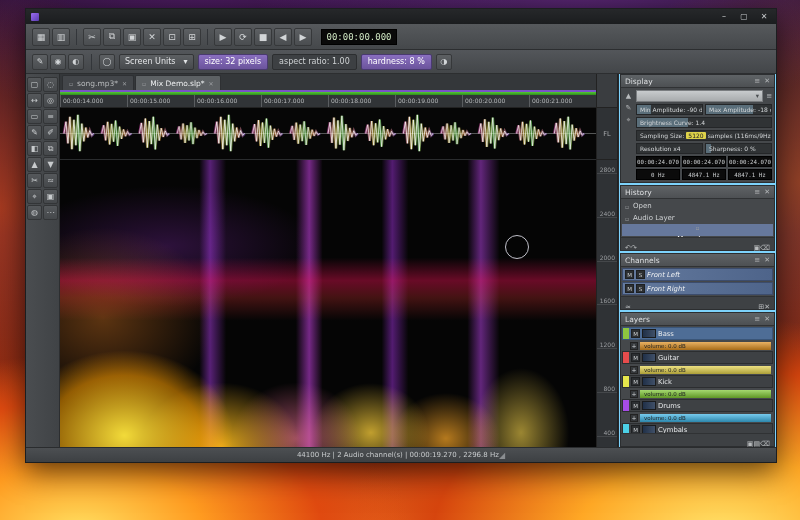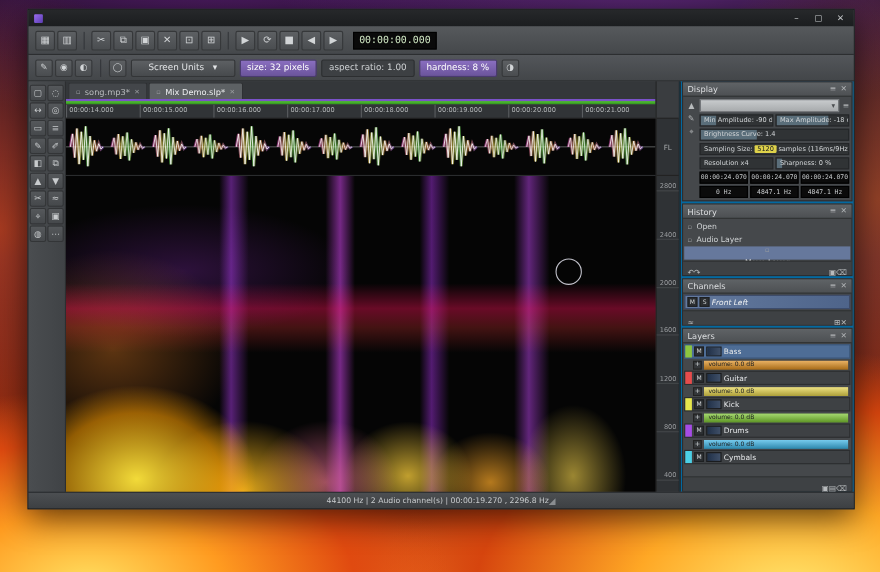--- a/index.html
+++ b/index.html
@@ -33,21 +33,21 @@
     color:#d2d5d7; font-size:9px; display:flex; align-items:center; justify-content:center; }
   .tb-sep { width:1px; height:16px; background:#33363a; margin:0 3px; }
   .time-box { width:76px; height:16px; background:#0a0a0a; border:1px solid #000; color:#cfe6c2;
     font-family:"DejaVu Sans Mono",monospace; font-size:9px; display:flex; align-items:center; justify-content:center; margin-left:6px; }
 
   .toolbar2 { height:24px; background:linear-gradient(#53565a,#434649); border-bottom:1px solid #2c2e30;
     display:flex; align-items:center; padding:0 6px; gap:4px; font-size:8px; color:#d5d8da; flex:none; }
   .tb2-btn { width:16px; height:16px; background:linear-gradient(#5d6063,#4a4d50); border:1px solid #36383a; border-radius:2px;
     color:#d2d5d7; font-size:8px; display:flex; align-items:center; justify-content:center; }
   .dropdown { height:16px; background:linear-gradient(#5d6063,#474a4d); border:1px solid #333537; border-radius:2px;
-    padding:0 15px; display:flex; align-items:center; gap:8px; font-size:8px; color:#e2e4e6; }
+    padding:0 5px; display:flex; align-items:center; gap:8px; font-size:8px; color:#e2e4e6; }
   .chip { height:16px; border-radius:2px; padding:0 6px; font-size:8px; display:flex; align-items:center; white-space:nowrap; }
   .chip.purple { background:linear-gradient(#8a6fc0,#6b549c); border:1px solid #4a3a70; color:#fff; }
   .chip.gray { background:#3d4043; border:1px solid #2c2e30; color:#cfd2d4; }
 
   .main { flex:1; display:flex; min-height:0; }
 
   .tools { width:34px; background:linear-gradient(90deg,#4a4d50,#404346); border-right:1px solid #2c2e30;
     display:grid; grid-template-columns:15px 15px; gap:1px; padding:3px 0; align-content:start; justify-content:center; flex:none; }
   .tool-btn { width:15px; height:15px; background:linear-gradient(#55585b,#45484b); border:1px solid #333537; border-radius:2px;
     color:#c8cbcd; font-size:8px; display:flex; align-items:center; justify-content:center; }
@@ -87,21 +87,21 @@
   .brush-cursor { position:absolute; left:83%; top:26%; width:24px; height:24px;
     border:1px solid rgba(225,225,235,.85); border-radius:50%; }
 
   .freqruler { width:22px; background:#2f3235; border-left:1px solid #222; border-right:1px solid #222;
     display:flex; flex-direction:column; flex:none; }
   .fr-top { height:34px; background:#3a3d40; border-bottom:1px solid #222; flex:none; }
   .fr-wf { height:52px; display:flex; align-items:center; justify-content:center; font-size:6.5px; color:#a8abad; border-bottom:1px solid #222; flex:none; }
   .fr-ticks { flex:1; display:flex; flex-direction:column; justify-content:space-between; padding:6px 0 10px 0; }
   .fr-tick { font-size:6px; color:#9a9da0; text-align:right; padding-right:2px; border-bottom:1px solid #44474a; }
 
-  .rightpanel { width:158px; background:#0369a1; border-left:1px solid #26282a; display:flex; flex-direction:column; gap:2px; padding:0 1px; flex:none; }
+  .rightpanel { width:158px; background:#7dd3fc; border-left:1px solid #26282a; display:flex; flex-direction:column; gap:2px; padding:0 1px; flex:none; }
   .panel { background:#45484b; border:1px solid #2c2e30; display:flex; flex-direction:column; min-height:0; }
   .panel.grow { flex:1; }
   .panel-header { height:13px; background:linear-gradient(#5f6366,#4d5053); display:flex; align-items:center; padding:0 4px; gap:4px; border-bottom:1px solid #303234; flex:none; }
   .panel-title { flex:1; font-size:7.5px; color:#dcdee0; }
   .hdr-icon { font-size:7px; color:#b2b5b7; }
 
   .display-body { display:flex; padding:2px; gap:2px; }
   .disp-left { width:11px; display:flex; flex-direction:column; gap:4px; align-items:center; padding-top:2px; }
   .mini-icon { font-size:7px; color:#b8bbbd; }
   .disp-main { flex:1; display:flex; flex-direction:column; gap:2px; min-width:0; }
@@ -418,20 +418,25 @@
             <span class="hdr-icon">≡</span>
             <span class="hdr-icon">✕</span>
           </div>
           <div class="chan-list">
 
           <div class="chan-row">
               <span class="ms-btn">M</span>
               <span class="ms-btn">S</span>
               <span class="chan-name">Front Left</span>
             </div>
+              <div class="chan-row">
+              <span class="ms-btn">M</span>
+              <span class="ms-btn">S</span>
+              <span class="chan-name">Front Right</span>
+            </div>
             </div>
           <div class="panel-footer">
             <span class="f-group"><span class="f-icon">≈</span></span>
             <span class="f-spacer"></span>
             <span class="f-group"><span class="f-icon">⊞</span><span class="f-icon">✕</span></span>
           </div>
         </section>
 
         <section class="panel grow">
           <div class="panel-header">

